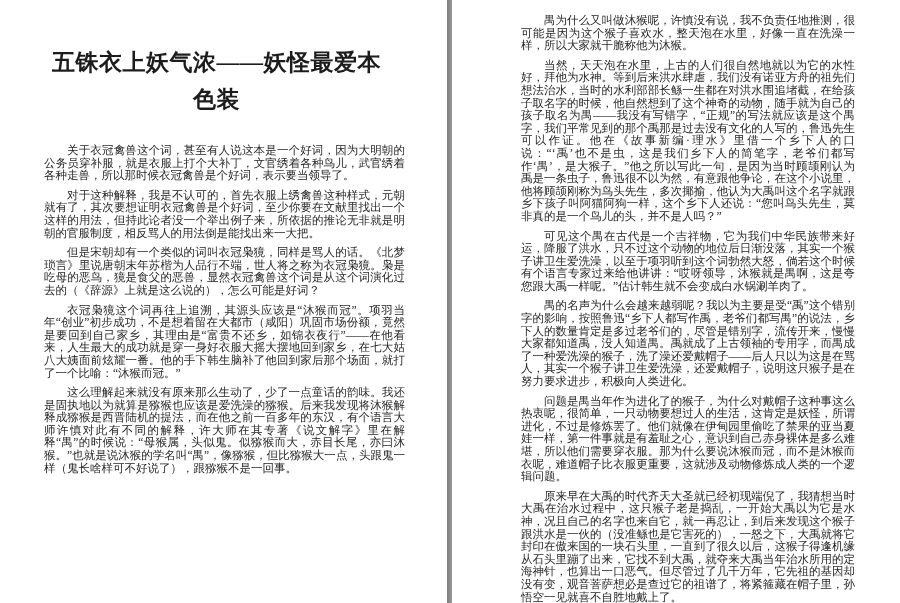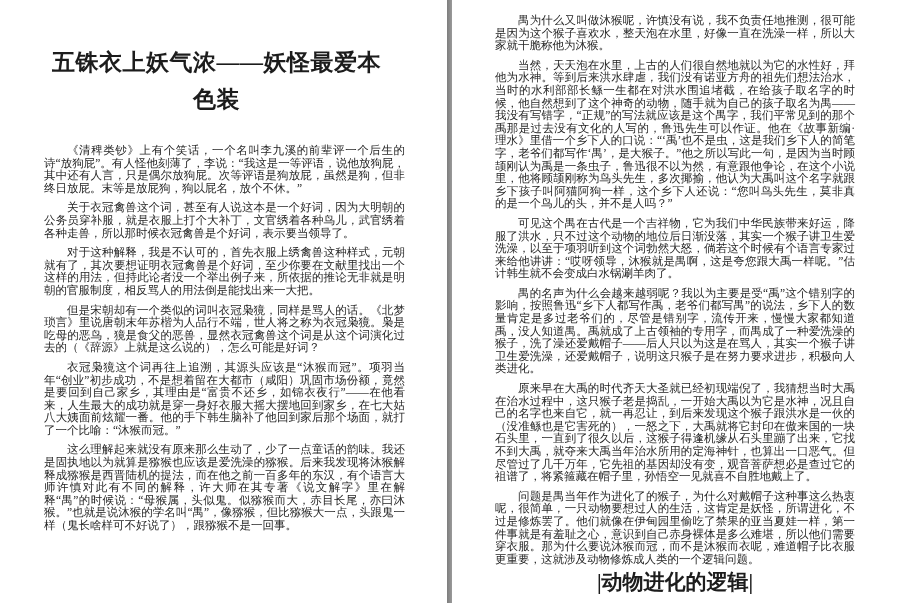--- a/index.html
+++ b/index.html
@@ -28,21 +28,21 @@
     background: #ffffff;
   }
   .page.left {
     left: 0;
     width: 447px;
     padding: 0 42px 0 44px;
   }
   .page.right {
     left: 452px;
     width: 448px;
-    padding: 14px 45px 0 43px;
+    padding: 14px 45px 0 69px;
   }
   .spine {
     position: absolute;
     left: 447px;
     top: 0;
     width: 5px;
     height: 603px;
     background: linear-gradient(to right, #7d7d7d, #9a9a9a);
   }
   .chapter-title {
@@ -76,37 +76,36 @@
   }
 </style>
 </head>
 <body>
 
 <div class="book">
 
   <div class="page left">
     <h1 class="chapter-title">五铢衣上妖气浓——妖怪最爱本色装</h1>
     <div class="page-body">
-        <p class="para">《清稗类钞》上有个笑话，一个名叫李九溪的前辈评一个后生的诗“放狗屁”。有人怪他刻薄了，李说：“我这是一等评语，说他放狗屁，其中还有人言，只是偶尔放狗屁。次等评语是狗放屁，虽然是狗，但非终日放屁。末等是放屁狗，狗以屁名，放个不休。”</p>
         <p class="para">关于衣冠禽兽这个词，甚至有人说这本是一个好词，因为大明朝的公务员穿补服，就是衣服上打个大补丁，文官绣着各种鸟儿，武官绣着各种走兽，所以那时候衣冠禽兽是个好词，表示要当领导了。</p>
         <p class="para">对于这种解释，我是不认可的，首先衣服上绣禽兽这种样式，元朝就有了，其次要想证明衣冠禽兽是个好词，至少你要在文献里找出一个这样的用法，但持此论者没一个举出例子来，所依据的推论无非就是明朝的官服制度，相反骂人的用法倒是能找出来一大把。</p>
         <p class="para">但是宋朝却有一个类似的词叫衣冠枭獍，同样是骂人的话。《北梦琐言》里说唐朝末年苏楷为人品行不端，世人将之称为衣冠枭獍。枭是吃母的恶鸟，獍是食父的恶兽，显然衣冠禽兽这个词是从这个词演化过去的（《辞源》上就是这么说的），怎么可能是好词？</p>
         <p class="para">衣冠枭獍这个词再往上追溯，其源头应该是“沐猴而冠”。项羽当年“创业”初步成功，不是想着留在大都市（咸阳）巩固市场份额，竟然是要回到自己家乡，其理由是“富贵不还乡，如锦衣夜行”——在他看来，人生最大的成功就是穿一身好衣服大摇大摆地回到家乡，在七大姑八大姨面前炫耀一番。他的手下韩生脑补了他回到家后那个场面，就打了一个比喻：“沐猴而冠。”</p>
         <p class="para">这么理解起来就没有原来那么生动了，少了一点童话的韵味。我还是固执地以为就算是猕猴也应该是爱洗澡的猕猴。后来我发现将沐猴解释成猕猴是西晋陆机的提法，而在他之前一百多年的东汉，有个语言大师许慎对此有不同的解释，许大师在其专著《说文解字》里在解释“禺”的时候说：“母猴属，头似鬼。似猕猴而大，赤目长尾，亦曰沐猴。”也就是说沐猴的学名叫“禺”，像猕猴，但比猕猴大一点，头跟鬼一样（鬼长啥样可不好说了），跟猕猴不是一回事。</p>
       </div>
   </div>
 
   <div class="spine"></div>
 
   <div class="page right">
     <div class="page-body">
         <p class="para">禺为什么又叫做沐猴呢，许慎没有说，我不负责任地推测，很可能是因为这个猴子喜欢水，整天泡在水里，好像一直在洗澡一样，所以大家就干脆称他为沐猴。</p>
         <p class="para">当然，天天泡在水里，上古的人们很自然地就以为它的水性好，拜他为水神。等到后来洪水肆虐，我们没有诺亚方舟的祖先们想法治水，当时的水利部部长鲧一生都在对洪水围追堵截，在给孩子取名字的时候，他自然想到了这个神奇的动物，随手就为自己的孩子取名为禺——我没有写错字，“正规”的写法就应该是这个禺字，我们平常见到的那个禹那是过去没有文化的人写的，鲁迅先生可以作证。他在《故事新编·理水》里借一个乡下人的口说：“‘禹’也不是虫，这是我们乡下人的简笔字，老爷们都写作‘禺’，是大猴子。”他之所以写此一句，是因为当时顾颉刚认为禹是一条虫子，鲁迅很不以为然，有意跟他争论，在这个小说里，他将顾颉刚称为鸟头先生，多次揶揄，他认为大禹叫这个名字就跟乡下孩子叫阿猫阿狗一样，这个乡下人还说：“您叫鸟头先生，莫非真的是一个鸟儿的头，并不是人吗？”</p>
         <p class="para">可见这个禺在古代是一个吉祥物，它为我们中华民族带来好运，降服了洪水，只不过这个动物的地位后日渐没落，其实一个猴子讲卫生爱洗澡，以至于项羽听到这个词勃然大怒，倘若这个时候有个语言专家过来给他讲讲：“哎呀领导，沐猴就是禺啊，这是夸您跟大禹一样呢。”估计韩生就不会变成白水锅涮羊肉了。</p>
         <p class="para">禺的名声为什么会越来越弱呢？我以为主要是受“禹”这个错别字的影响，按照鲁迅“乡下人都写作禹，老爷们都写禺”的说法，乡下人的数量肯定是多过老爷们的，尽管是错别字，流传开来，慢慢大家都知道禹，没人知道禺。禹就成了上古领袖的专用字，而禺成了一种爱洗澡的猴子，洗了澡还爱戴帽子——后人只以为这是在骂人，其实一个猴子讲卫生爱洗澡，还爱戴帽子，说明这只猴子是在努力要求进步，积极向人类进化。</p>
+        <p class="para">问题是禺当年作为进化了的猴子，为什么对戴帽子这种事这么热衷呢，很简单，一只动物要想过人的生活，这肯定是妖怪，所谓进化，不过是修炼罢了。他们就像在伊甸园里偷吃了禁果的亚当夏娃一样，第一件事就是有羞耻之心，意识到自己赤身裸体是多么难堪，所以他们需要穿衣服。那为什么要说沐猴而冠，而不是沐猴而衣呢，难道帽子比衣服更重要，这就涉及动物修炼成人类的一个逻辑问题。</p>
         <p class="para">原来早在大禹的时代齐天大圣就已经初现端倪了，我猜想当时大禹在治水过程中，这只猴子老是捣乱，一开始大禹以为它是水神，况且自己的名字也来自它，就一再忍让，到后来发现这个猴子跟洪水是一伙的（没准鲧也是它害死的），一怒之下，大禹就将它封印在傲来国的一块石头里，一直到了很久以后，这猴子得逢机缘从石头里蹦了出来，它找不到大禹，就夺来大禹当年治水所用的定海神针，也算出一口恶气。但尽管过了几千万年，它先祖的基因却没有变，观音菩萨想必是查过它的祖谱了，将紧箍藏在帽子里，孙悟空一见就喜不自胜地戴上了。</p>
-        <p class="para">问题是禺当年作为进化了的猴子，为什么对戴帽子这种事这么热衷呢，很简单，一只动物要想过人的生活，这肯定是妖怪，所谓进化，不过是修炼罢了。他们就像在伊甸园里偷吃了禁果的亚当夏娃一样，第一件事就是有羞耻之心，意识到自己赤身裸体是多么难堪，所以他们需要穿衣服。那为什么要说沐猴而冠，而不是沐猴而衣呢，难道帽子比衣服更重要，这就涉及动物修炼成人类的一个逻辑问题。</p>
       </div>
     <h2 class="section-header">|动物进化的逻辑|</h2>
 
   </div>
 
 </div>
 
 </body></html>

